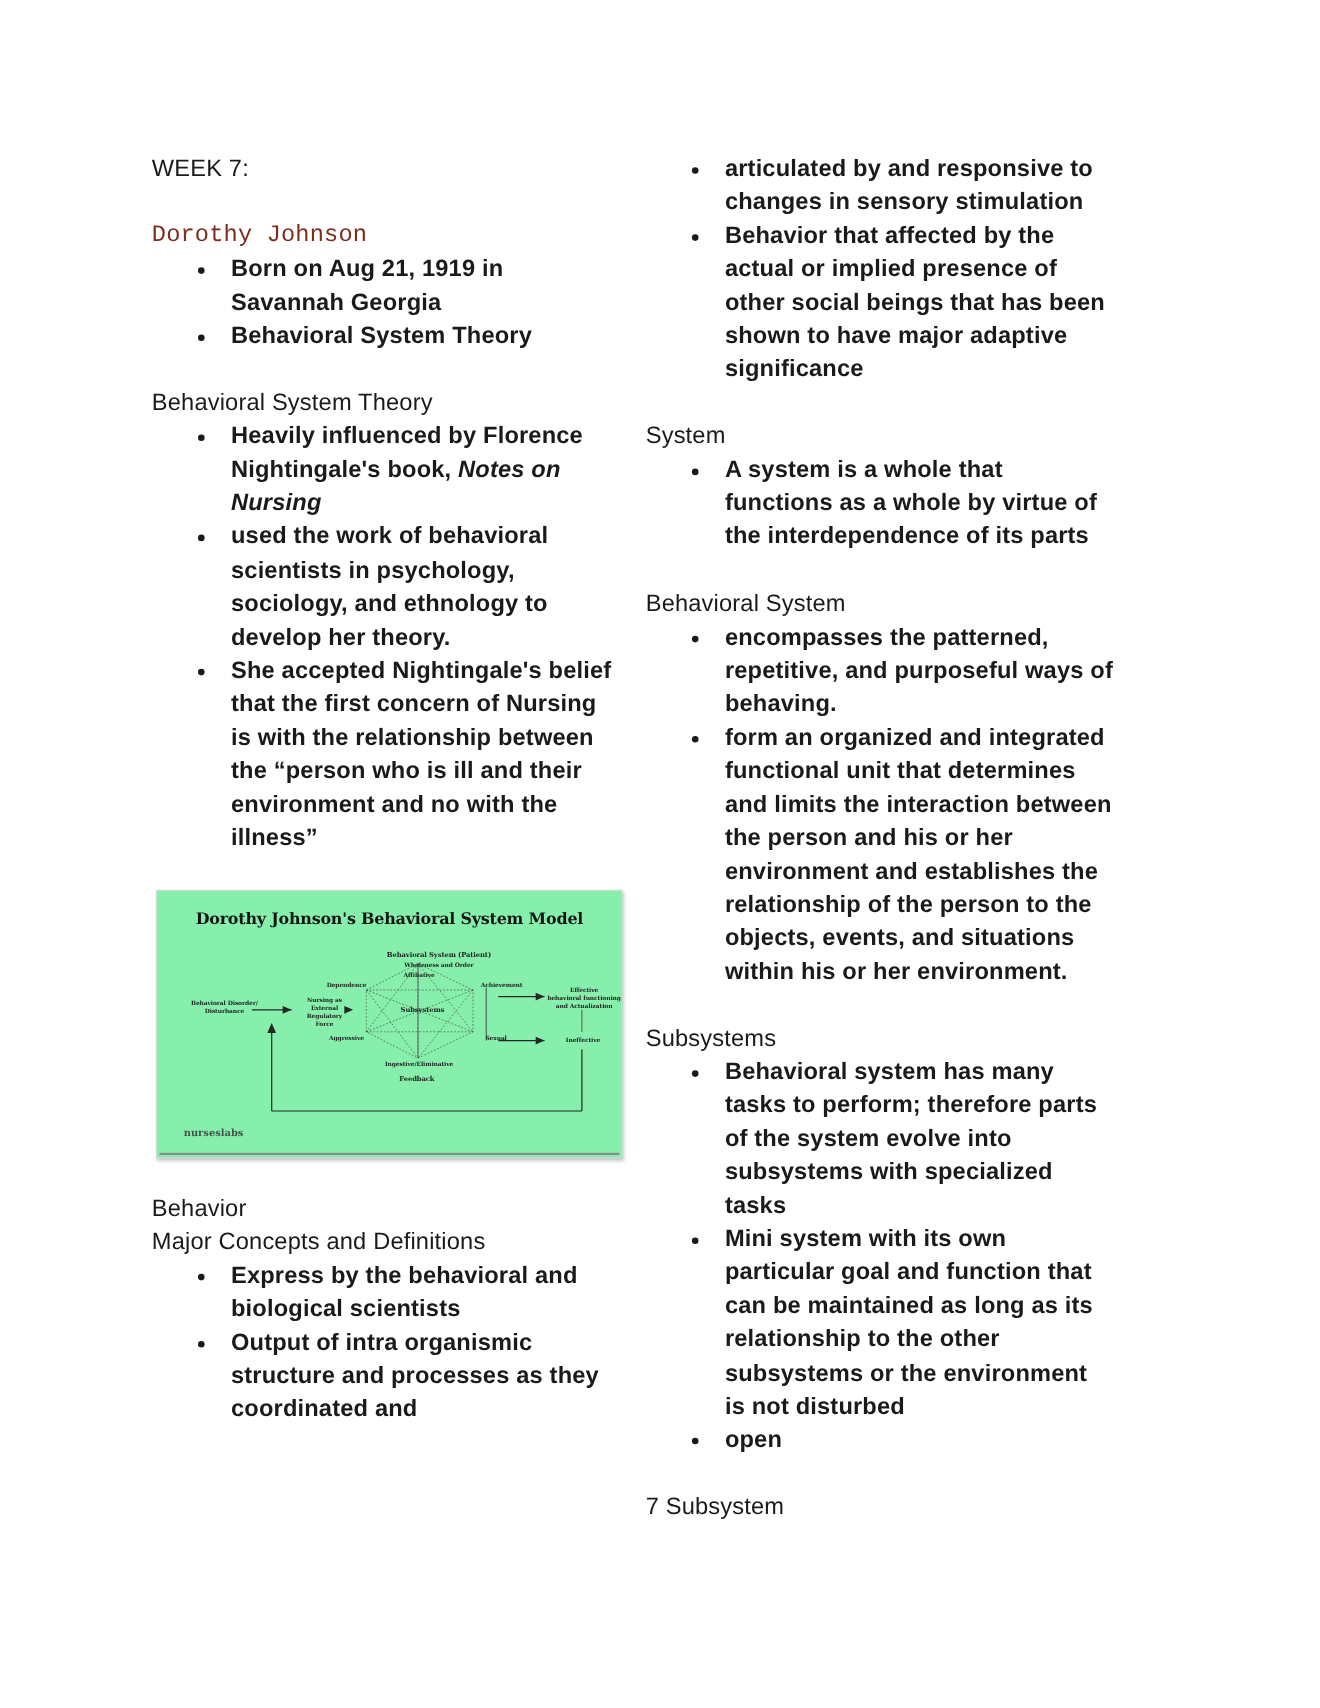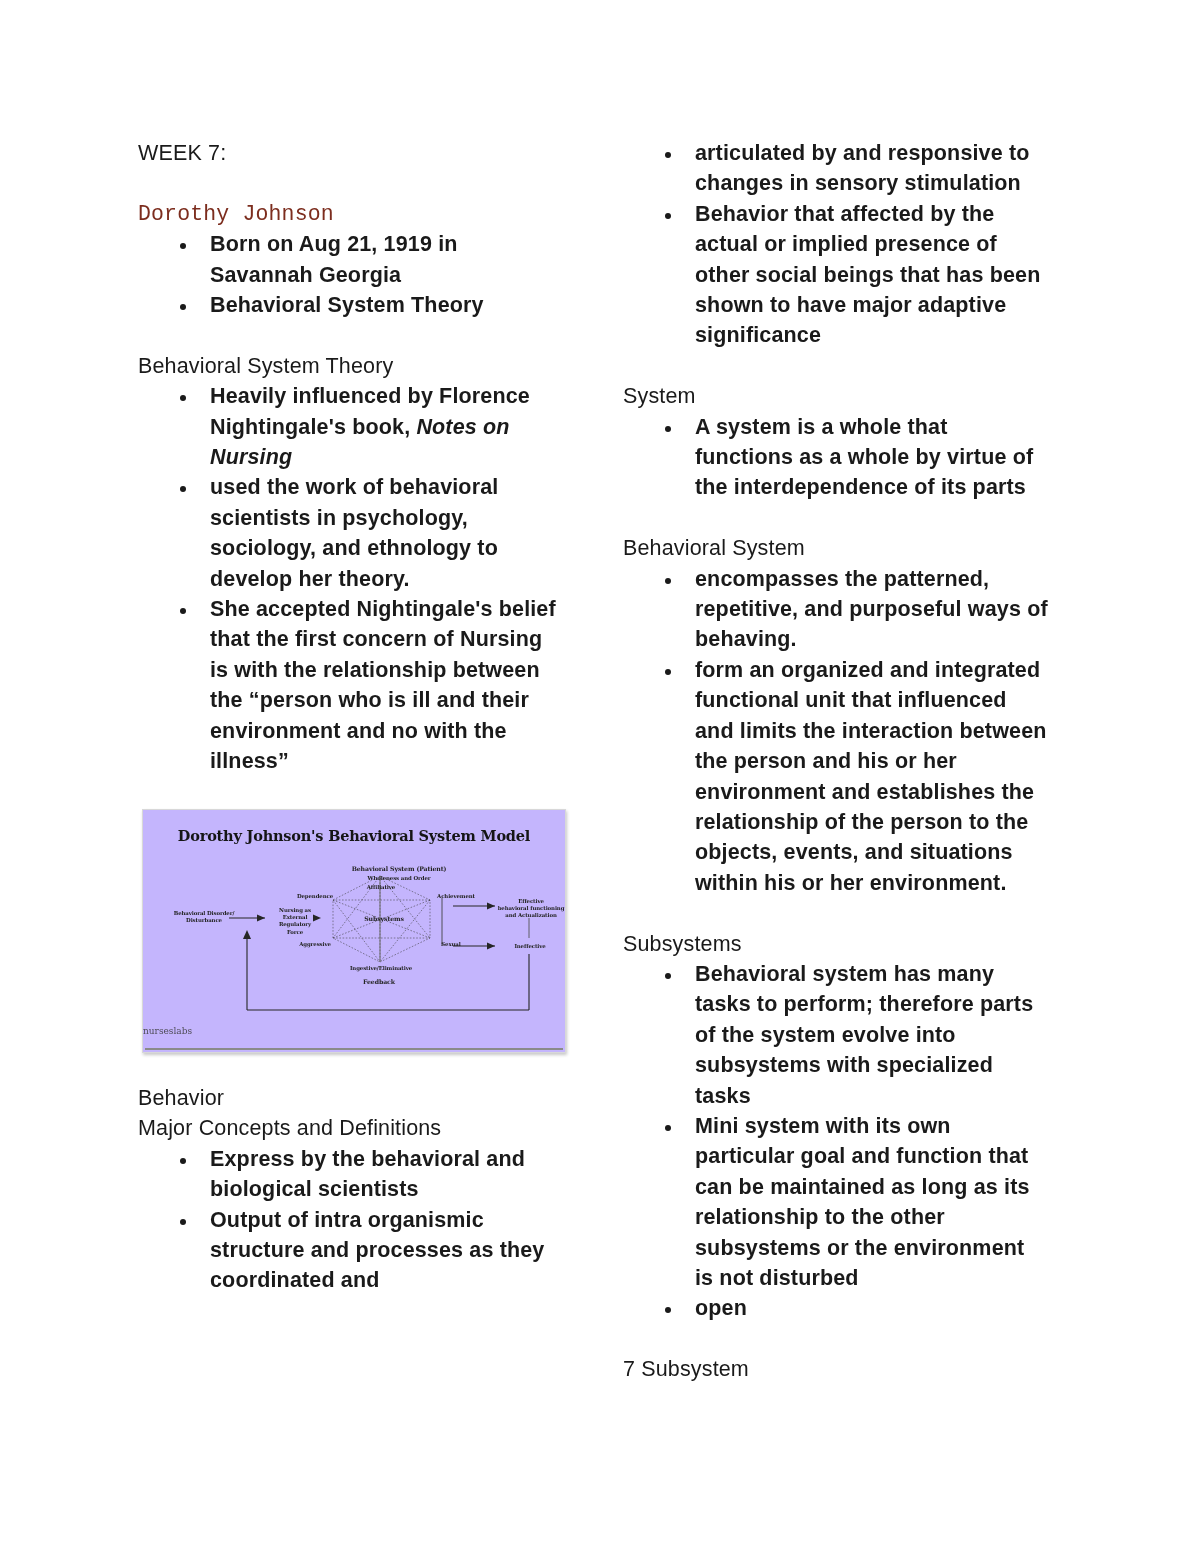--- a/index.html
+++ b/index.html
@@ -20,21 +20,21 @@
   .page {
     position: absolute;
     left: 0; top: 0;
     width: 1200px;
     height: 1553px;
     padding: 138px 130px 40px 138px;
   }
 
   .columns {
     display: flex;
-    gap: 60px;
+    gap: 24px;
     align-items: flex-start;
   }
   .col {
     width: 425px;
     flex: 0 0 425px;
   }
 
   
   .para,
   .heading {
@@ -78,43 +78,43 @@
 
   
   .figure-wrap {
     margin: 32px 0 0 4px;
     width: 424px;
   }
   .figure {
     position: relative;
     width: 424px;
     height: 244px;
-    background: #c4b5fd;
+    background: #86efac;
     border: 1px solid #d8d8d8;
     box-shadow: 1px 2px 3px rgba(0,0,0,0.22);
     overflow: hidden;
   }
   .fig-title {
     position: absolute;
     left: 0; right: 0;
     top: 17px;
     text-align: center;
     font-family: "DejaVu Serif", serif;
     font-weight: 700;
     font-size: 14.5px;
     color: #151515;
     letter-spacing: -0.2px;
   }
   .fig-watermark {
     position: absolute;
-    left: 0;
+    left: 24px;
     bottom: 16px;
     font-family: "DejaVu Serif", serif;
     font-size: 9px;
-    font-weight: 400;
+    font-weight: 700;
     color: #3a3a3a;
     opacity: .85;
     filter: blur(0.35px);
   }
   .fig-svg { position: absolute; left: 0; top: 0; }
   .fig-lbl {
     position: absolute;
     font-family: "DejaVu Serif", serif;
     font-size: 5.4px;
     font-weight: 700;
@@ -266,21 +266,21 @@
       <ul class="bullets">
         <li>A system is a whole that functions as a whole by virtue of the interdependence of its parts</li>
       </ul>
 
       <div class="spacer-line"></div>
 
       <p class="heading">Behavioral System</p>
 
       <ul class="bullets">
         <li>encompasses the patterned, repetitive, and purposeful ways of behaving.</li>
-        <li>form an organized and integrated functional unit that influenced and limits the interaction between the person and his or her environment and establishes the relationship of the person to the objects,   events, and situations within his or her environment.</li>
+        <li>form an organized and integrated functional unit that determines and limits the interaction between the person and his or her environment and establishes the relationship of the person to the objects,   events, and situations within his or her environment.</li>
       </ul>
 
       <div class="spacer-line"></div>
 
       <p class="heading">Subsystems</p>
 
       <ul class="bullets">
         <li>Behavioral system has many tasks to perform; therefore parts of the system evolve into subsystems with specialized tasks</li>
         <li>Mini system with its own particular goal and function that can be maintained as long as its relationship to the other subsystems or the environment is not disturbed</li>
         <li>open</li>

